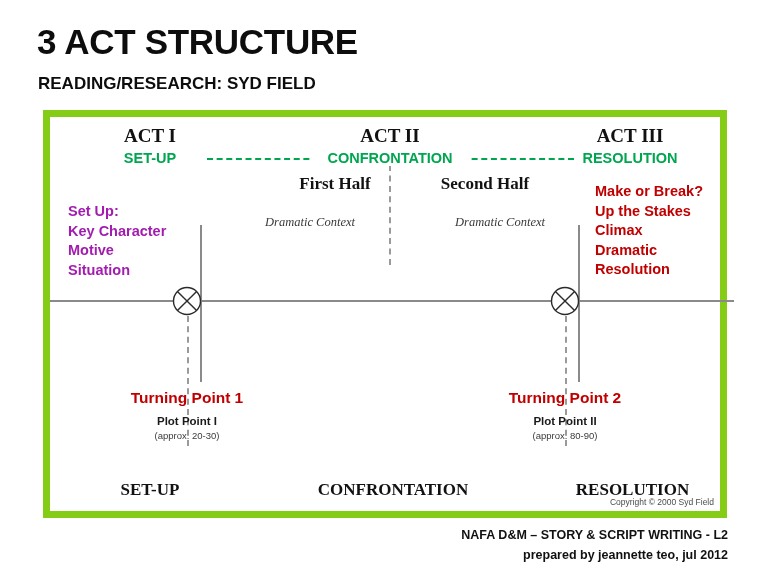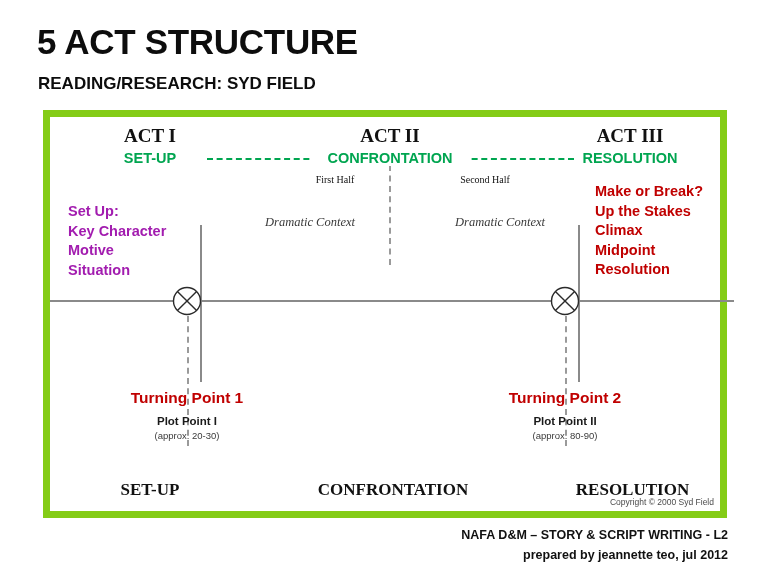--- a/index.html
+++ b/index.html
@@ -65,22 +65,22 @@
   .act-sub {
     font-family: "Liberation Sans", sans-serif;
     font-weight: bold;
     font-size: 14.5px;
     text-align: center;
     white-space: nowrap;
   }
   
   .half-label {
     font-family: "Liberation Serif", serif;
-    font-weight: normal;
-    font-size: 10px;
+    font-weight: bold;
+    font-size: 17px;
     color: #111111;
     text-align: center;
     white-space: nowrap;
   }
   
   .dramatic-ctx {
     font-family: "Liberation Serif", serif;
     font-style: italic;
     font-size: 12.5px;
     color: #3a3a3a;
@@ -195,21 +195,21 @@
     font-weight: bold;
     font-size: 12.5px;
     color: #111111;
     white-space: nowrap;
     text-align: right;
   }
 </style>
 </head>
 <body>
 
-<div id="main-title">5 ACT STRUCTURE</div>
+<div id="main-title">3 ACT STRUCTURE</div>
 <div id="subtitle">READING/RESEARCH: SYD FIELD</div>
 
 <div id="diagram-frame">
 
   <div class="abs act-heading" style="left:20px; top:8px; width:160px;">ACT I</div>
   <div class="abs act-heading" style="left:260px; top:8px; width:160px;">ACT II</div>
   <div class="abs act-heading" style="left:500px; top:8px; width:160px;">ACT III</div>
 
   <div class="abs act-sub" style="left:20px; top:33px; width:160px; color:#00a550;">SET-UP</div>
   <div class="abs act-sub" style="left:260px; top:33px; width:160px; color:#00a550; background:#ffffff; z-index:3;">CONFRONTATION</div>
@@ -229,21 +229,21 @@
     <div>Key Character</div>
     <div>Motive</div>
     <div>Situation</div>
   </div>
 
 
   <div class="abs red-line" style="left:545px; top:65px; color:#c00000;">
     <div>Make or Break?</div>
     <div>Up the Stakes</div>
     <div>Climax</div>
-    <div>Midpoint</div>
+    <div>Dramatic</div>
     <div>Resolution</div>
   </div>
 
   <div class="abs vdiv" style="left:150px; top:108px; height:157px;"></div>
   <div class="abs vdiv" style="left:528px; top:108px; height:157px;"></div>
 
   <div class="abs dashed-v" style="left:339px; top:48px; height:100px; z-index:0;"></div>
 
   <div class="abs timeline" style="left:0px; top:183px; width:684px;"></div>
 

